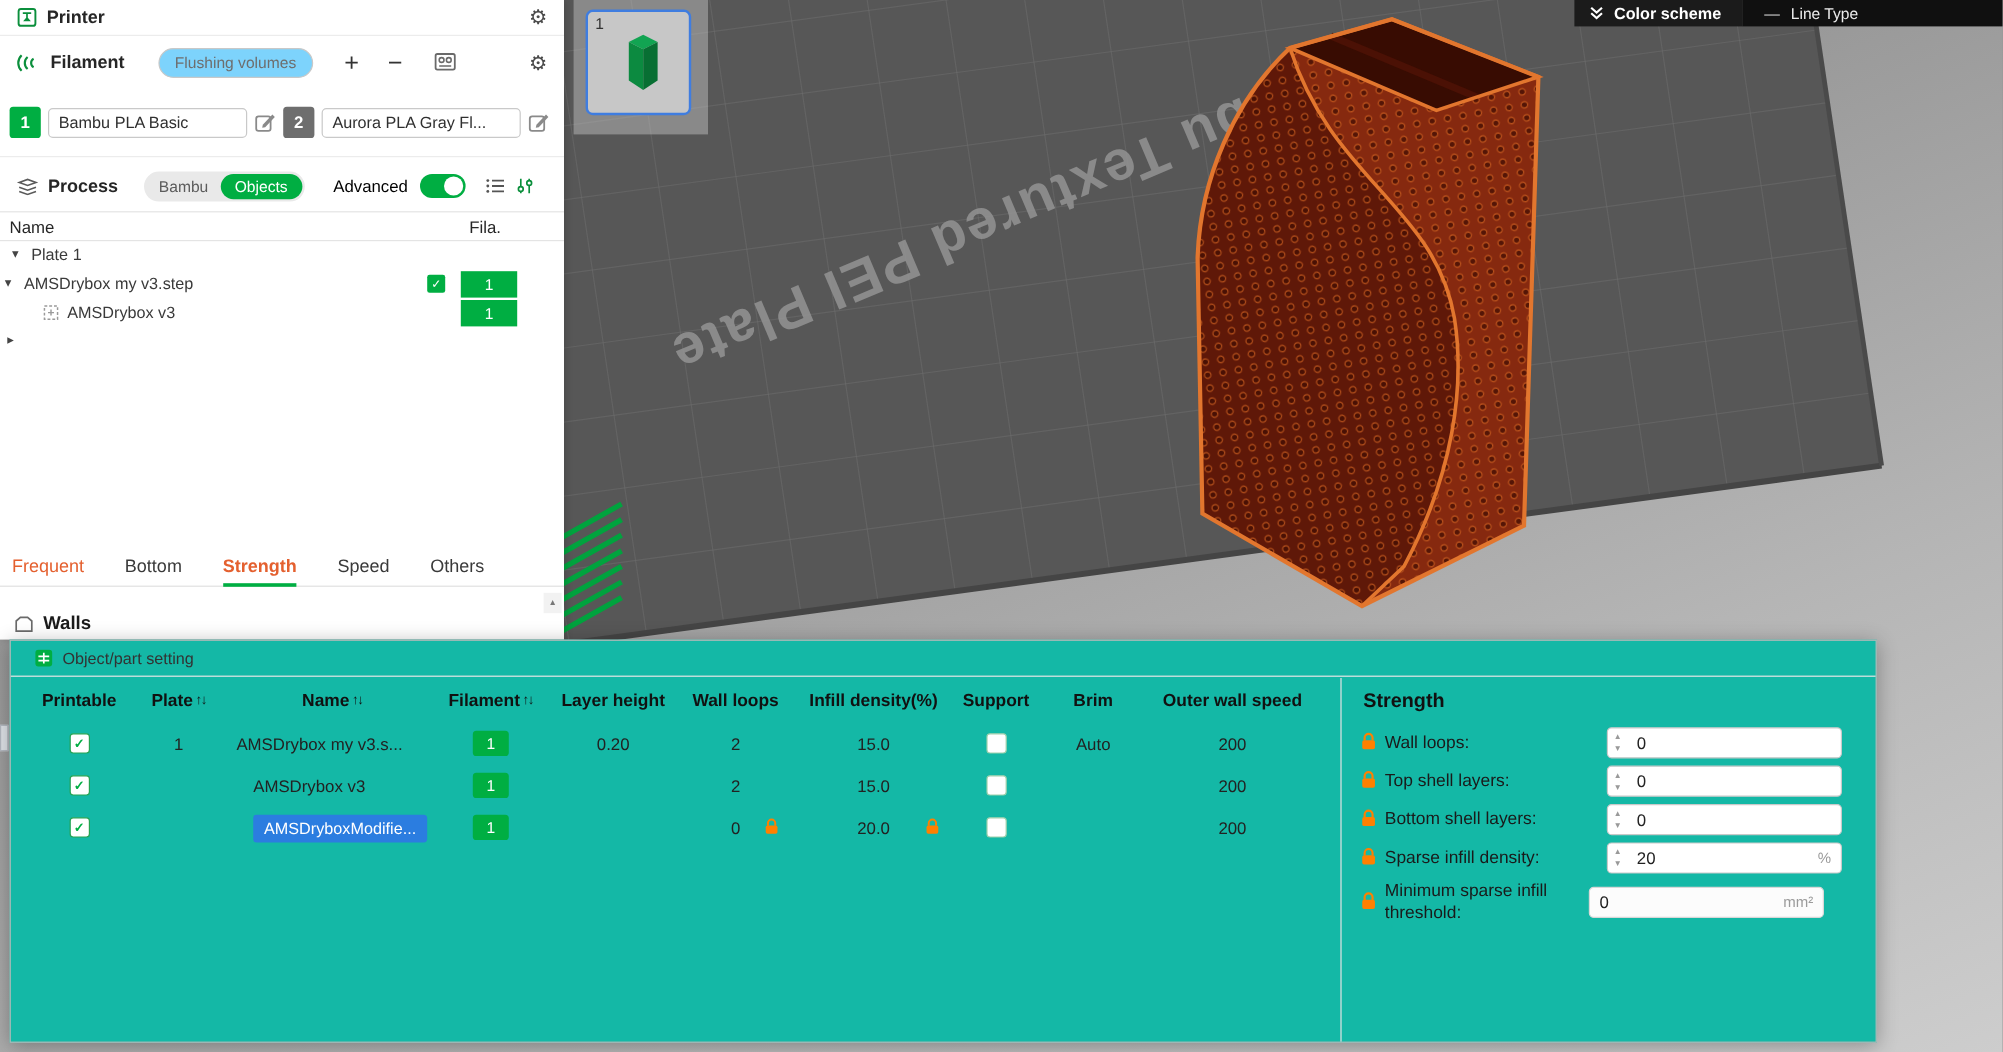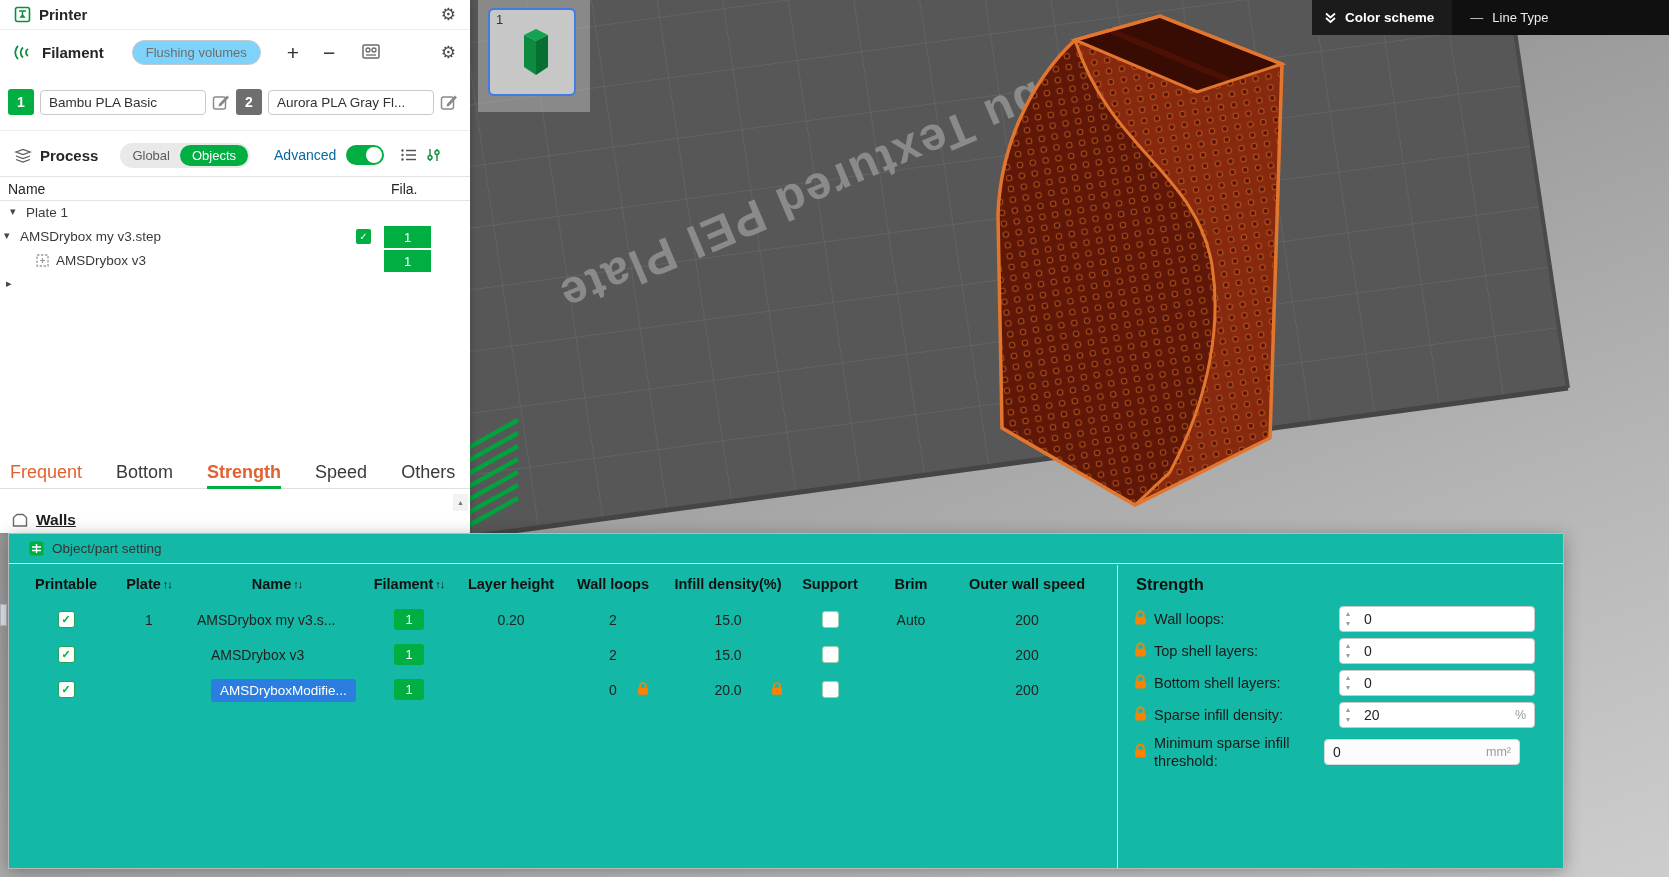--- a/index.html
+++ b/index.html
@@ -10,21 +10,21 @@
 
   
   .viewport{position:absolute;inset:0;
     background:linear-gradient(160deg,#8d8d8d 0%,#969696 35%,#b5b5b5 70%,#cdcdcd 100%);}
   .scene{position:absolute;left:470px;top:0;width:1199px;height:877px;pointer-events:none;}
   .thumbstrip{position:absolute;left:478px;top:0;width:112px;height:112px;background:rgba(200,200,200,.45);}
   .thumb{position:absolute;left:488px;top:8px;width:88px;height:88px;background:#c7c7c7;
          border:2px solid #3f7de0;border-radius:6px;}
   .thumb .tnum{position:absolute;left:6px;top:2px;font-size:13px;color:#333;}
   .thumb svg{position:absolute;left:12px;top:10px;}
-  .vtoolbar{position:absolute;left:1312px;top:0;height:35px;right:0;display:flex;}
+  .vtoolbar{position:absolute;left:1312px;top:0;height:22px;right:0;display:flex;}
   .vt-a{background:#1b1b1b;color:#fff;display:flex;align-items:center;gap:8px;
         padding:0 18px 0 12px;font-size:13.5px;font-weight:bold;}
   .vt-b{background:#101010;color:#ececec;display:flex;align-items:center;gap:9px;
         padding:0 18px;font-size:13px;flex:1;}
   .vt-b .dash{color:#cfcfcf;font-size:13px;}
 
   
   .lp{position:absolute;left:0;top:0;width:470px;height:533px;background:#fff;
       box-shadow:2px 0 6px rgba(0,0,0,.15);}
   .bar{position:absolute;left:0;right:0;display:flex;align-items:center;padding:0 14px;}
@@ -45,21 +45,21 @@
   .slot-input{height:25px;width:166px;border:1px solid #c9c9c9;border-radius:4px;background:#fff;
               display:flex;align-items:center;padding-left:8px;font-size:13.5px;color:#303030;
               white-space:nowrap;overflow:hidden;}
   .edit{display:flex;flex:none;cursor:pointer;}
   .divider{position:absolute;left:0;right:0;height:1px;background:#ececec;}
   .process-bar{top:136px;height:38px;}
   .seg{margin-left:22px;background:#e9e9e9;border-radius:14px;display:inline-flex;align-items:center;
        padding:2px;}
   .seg .sg{font-size:13px;color:#5c5c5c;padding:3px 10px;cursor:pointer;}
   .seg .sg.on{background:#00AE42;color:#fff;border-radius:11px;padding:3px 12px;}
-  .adv-label{margin-left:24px;font-size:14px;color:#0369a1;}
+  .adv-label{margin-left:24px;font-size:14px;color:#000000;}
   .switch{margin-left:10px;width:38px;height:20px;border-radius:10px;background:#00AE42;position:relative;cursor:pointer;}
   .switch .knob{position:absolute;right:2px;top:2px;width:16px;height:16px;border-radius:50%;background:#fff;}
   .licon{margin-left:16px;display:flex;} .ticon{margin-left:8px;display:flex;}
 
   
   .tree{position:absolute;top:176px;left:0;right:0;}
   .tree-header{position:relative;height:25px;border-top:1px solid #e4e4e4;border-bottom:1px solid #e4e4e4;
                font-size:14px;color:#262626;}
   .tree-header .nh{position:absolute;left:8px;top:4px;}
   .tree-header .fh{position:absolute;left:391px;top:4px;}
@@ -72,27 +72,27 @@
        display:flex;align-items:center;justify-content:center;color:#fff;font-size:10px;cursor:pointer;}
   .fila{position:absolute;left:384px;top:1px;width:47px;height:22px;display:flex;align-items:center;
         justify-content:center;font-size:13px;}
   .fila.green{background:#00AE42;color:#fff;}
   .fila.def{background:#fff;border:1px solid #b9b9b9;color:#3a3a3a;font-size:12.5px;}
   .tree-lock{position:absolute;left:447px;top:4px;}
   .objicon{position:absolute;left:36px;top:5px;}
 
   
   .tabs{position:absolute;top:456px;left:0;right:0;height:33px;border-bottom:1px solid #e0e0e0;
-        display:flex;align-items:stretch;padding-left:10px;gap:34px;font-size:18px;color:#3a3a3a;}
+        display:flex;align-items:stretch;padding-left:10px;gap:34px;font-size:15px;color:#3a3a3a;}
   .tab{position:relative;display:flex;align-items:center;cursor:pointer;}
   .tab.mod{color:#E4602F;}
   .tab.active{color:#E4602F;font-weight:bold;}
   .tab.active::after{content:"";position:absolute;left:0;right:0;bottom:-1px;height:3px;background:#00AE42;}
   .walls-row{position:absolute;top:490px;left:0;right:0;height:60px;display:flex;align-items:center;
-             padding-left:12px;text-decoration:underline;}
+             padding-left:12px;}
   .walls-title{font-size:15.5px;font-weight:bold;color:#1b1b1b;margin-left:8px;}
   .scroll-btn{position:absolute;right:2px;top:494px;width:15px;height:17px;background:#f2f2f2;
               color:#777;font-size:7px;display:flex;align-items:center;justify-content:center;cursor:pointer;}
   .edge-nub{position:absolute;left:0;top:604px;width:7px;height:22px;background:#dfe3e8;border:1px solid #b5bac2;}
 
   
   .dialog{position:absolute;left:8px;top:533px;width:1556px;height:336px;background:#14b8a6;
           border:1px solid #b9b9b9;box-shadow:0 3px 16px rgba(0,0,0,.3);}
   .dlg-title{height:30px;border-bottom:1px solid #e6e6e6;display:flex;align-items:center;padding-left:20px;}
   .dlg-title span{font-size:13.5px;color:#333;margin-left:8px;}
@@ -296,21 +296,21 @@
     </div>
 
     <div class="divider" style="top:130px"></div>
 
     <div class="bar process-bar">
       <svg width="18" height="15" viewBox="0 0 18 15">
         <path d="M2,4 L9,1.5 L16,4 L9,6.5 Z M2,8 L9,10.5 L16,8 M2,11.5 L9,14 L16,11.5" fill="none" stroke="#5a5a5a" stroke-width="1.3"></path>
       </svg>
       <span class="sec-title">Process</span>
       <span class="seg">
-        <span class="sg">Global</span>
+        <span class="sg">Bambu</span>
         <span class="sg on">Objects</span>
       </span>
       <span class="adv-label">Advanced</span>
       <span class="switch">
           <span class="knob"></span>
         </span>
       <span class="licon">
         <svg width="18" height="14" viewBox="0 0 18 14">
           <circle cx="2.5" cy="2.5" r="1.2" fill="#555"></circle>
             <path d="M6,2.5 H16" stroke="#555" stroke-width="1.5"></path>

